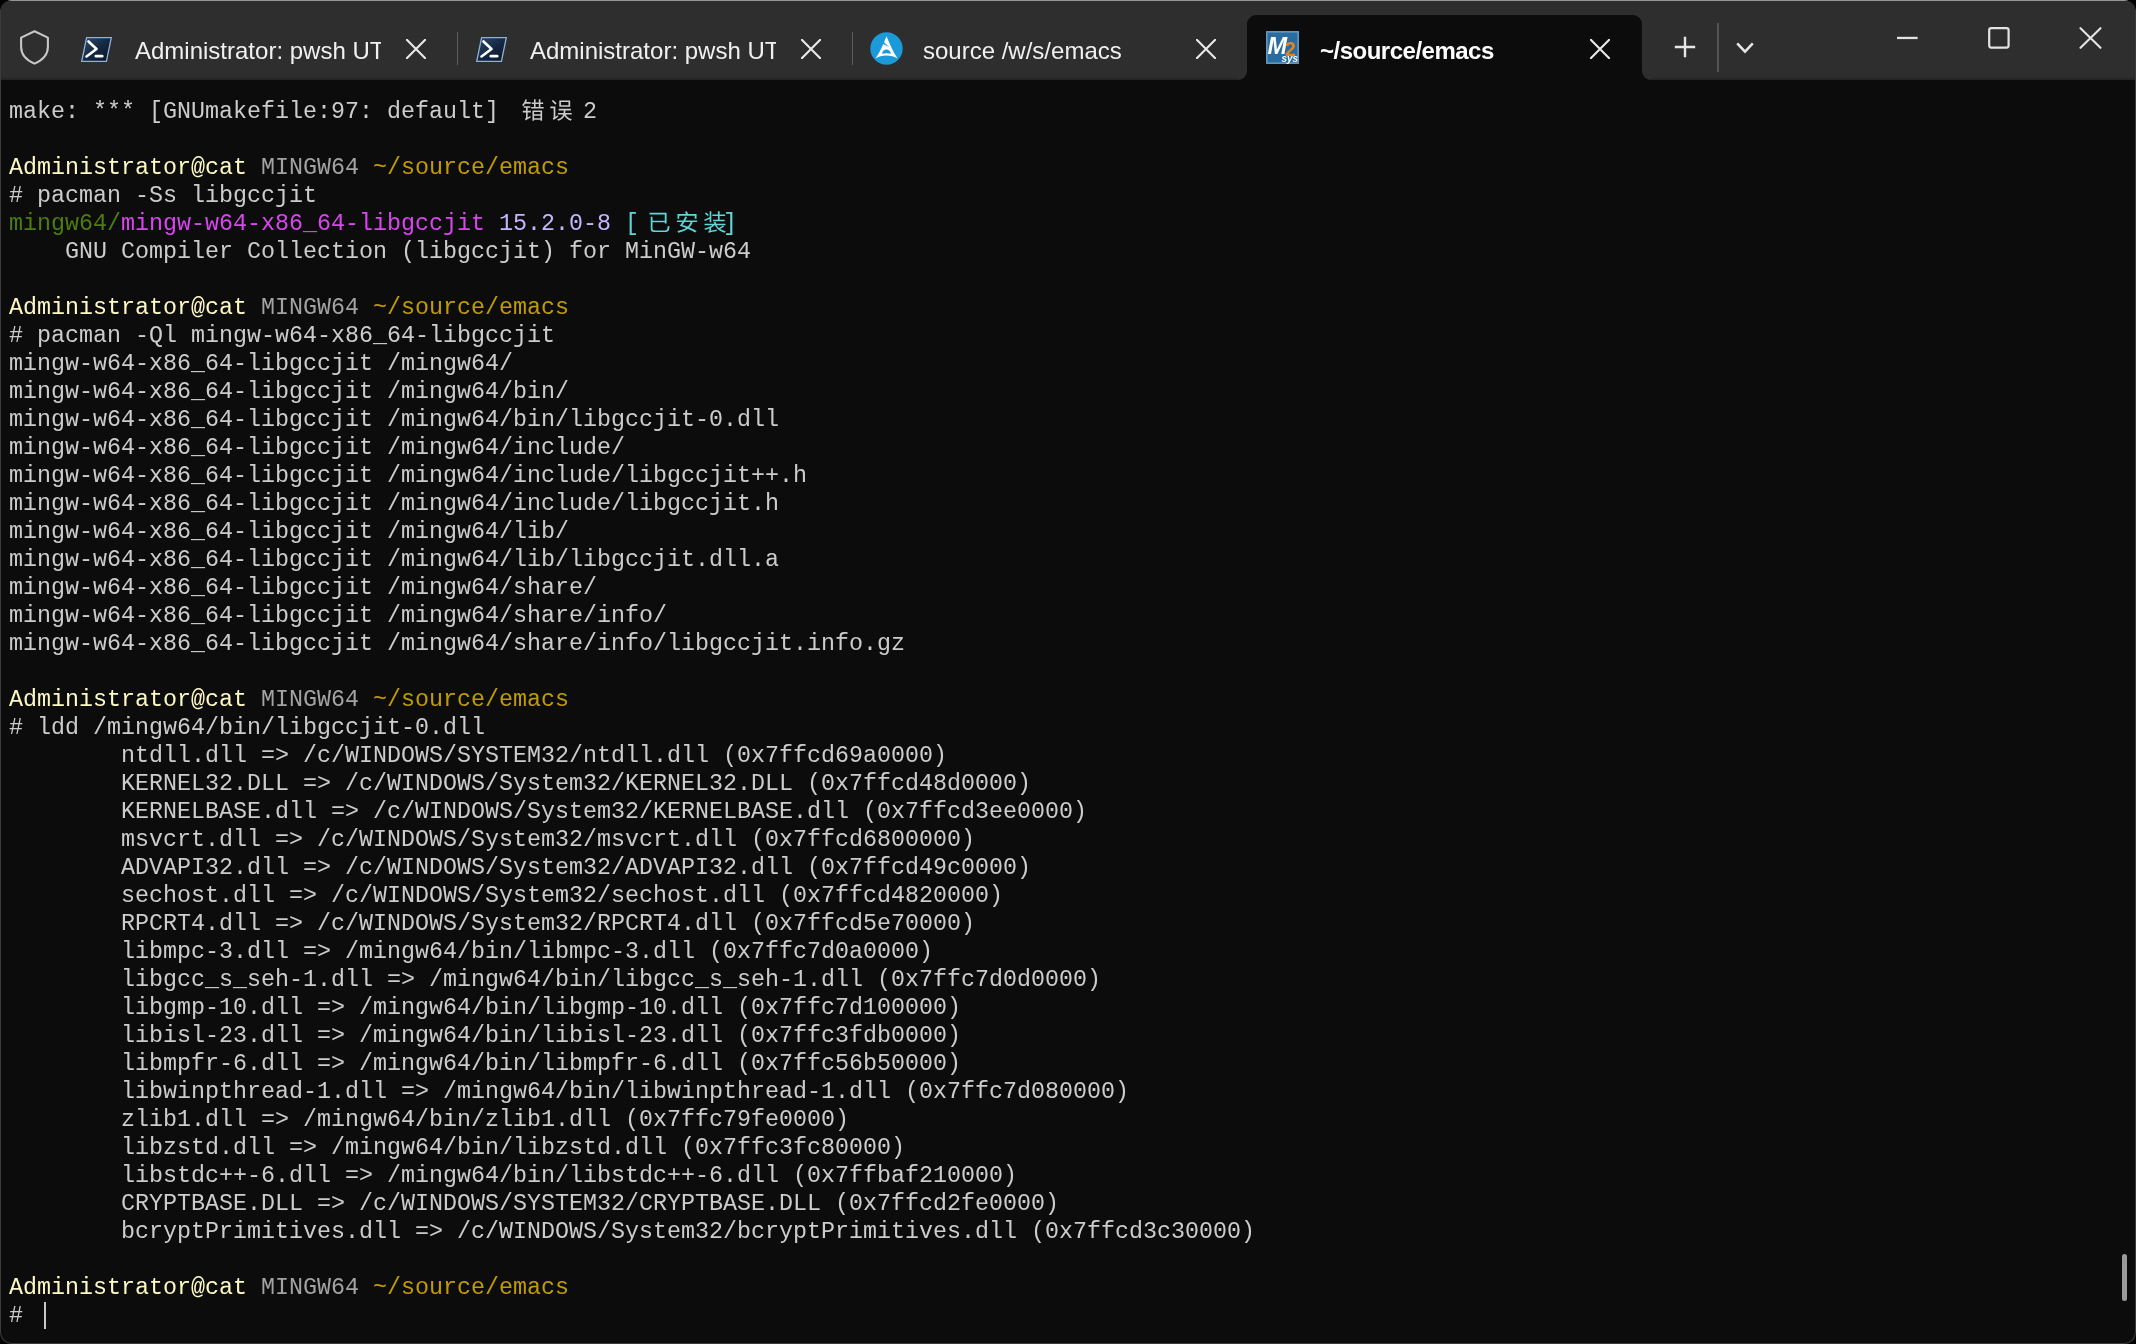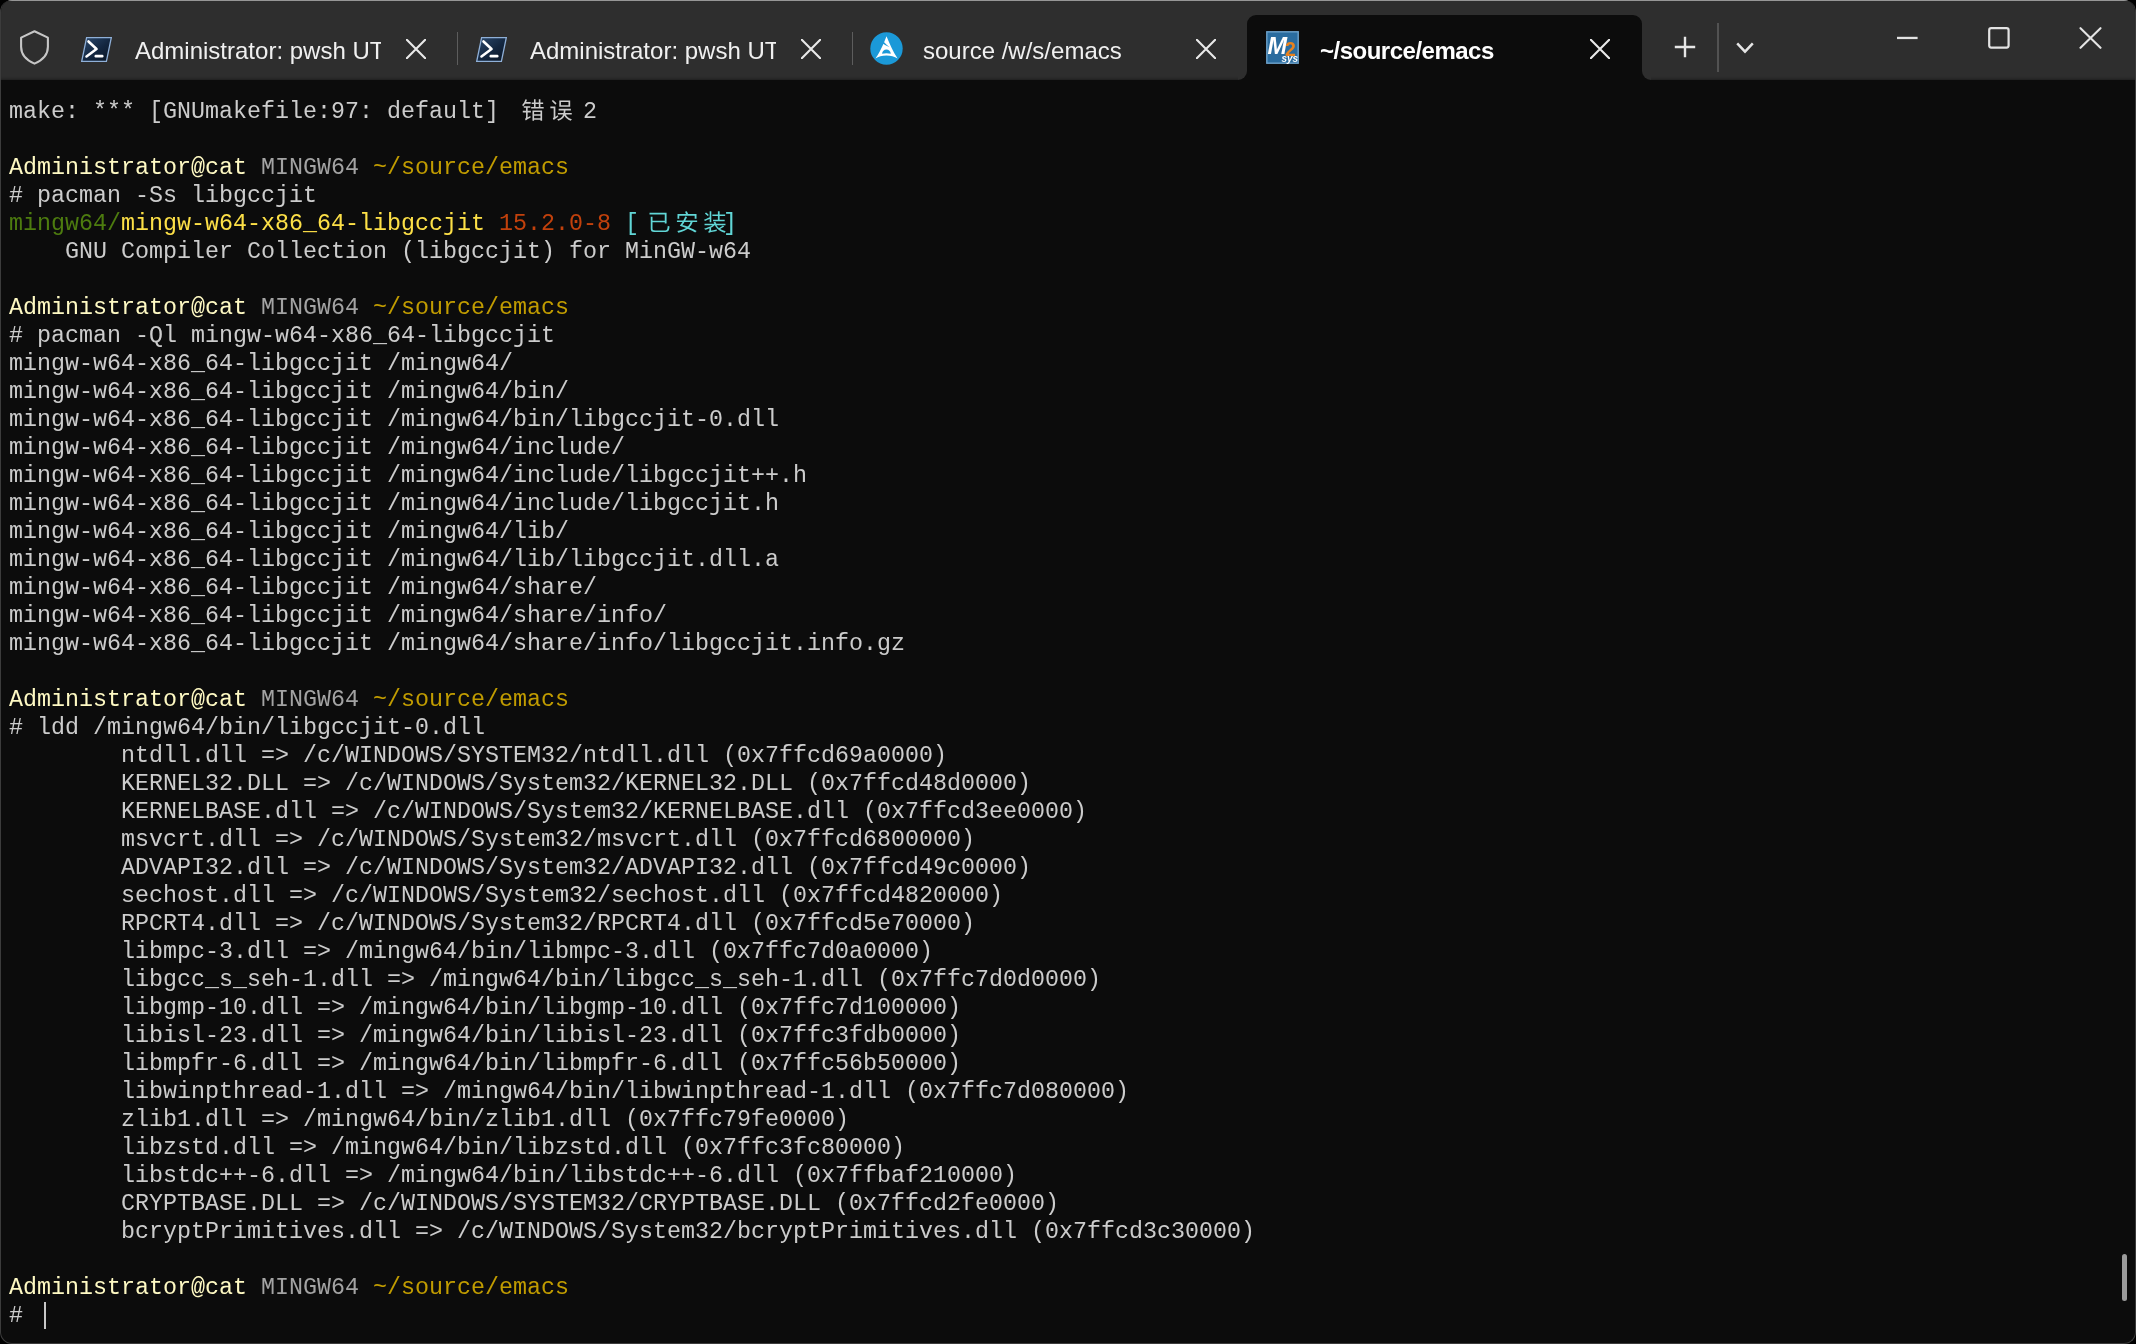--- a/index.html
+++ b/index.html
@@ -11,22 +11,22 @@
 #flbR{position:absolute;left:1641px;top:71px;width:9px;height:9px;background:#0c0c0c}
 #flR{position:absolute;left:1641px;top:71px;width:9px;height:9px;background:#2e2e2e;border-bottom-left-radius:9px}
 .abs{position:absolute}
 .sep{position:absolute;top:32px;width:1.5px;height:33px;background:#5d5d5d}
 .sep2{position:absolute;left:1716px;top:23px;width:1.5px;height:49px;background:#525252}
 .ttl{position:absolute;top:36.5px;height:28px;line-height:28px;font:24px "Liberation Sans",sans-serif;color:#f0f0f0;
  white-space:nowrap;overflow:hidden}
 .ttl.b{font-weight:bold;letter-spacing:-0.5px;color:#fff}
 pre{position:absolute;left:8px;top:98px;font:23.333px "Liberation Mono",monospace;line-height:28px;color:#cccccc}
 pre span.g{color:#fef9c3} pre span.p{color:#a3a3a3} pre span.y{color:#c19c00}
-pre span.m{color:#4d7c0f} pre span.G{color:#c2410c}
-pre span.c{color:#61d6d6} pre span.w{color:#fde047}
+pre span.m{color:#4d7c0f} pre span.G{color:#c4b5fd}
+pre span.c{color:#61d6d6} pre span.w{color:#d946ef}
 .cj{position:absolute}
 #cur{position:absolute;left:43px;top:1302px;width:2.2px;height:27px;background:#c8c8c8}
 #sb{position:absolute;left:2121px;top:1254px;width:5px;height:47px;border-radius:2.5px;background:#9b9b9b}
 </style></head><body>
 <div id="win">
 <div id="tbar"></div>
 
 <svg class="abs" style="left:18px;top:30px" width="31" height="35" viewBox="0 0 31 35">
 <path d="M15.5 1.2 L28.9 7.6 V16.8 C28.9 24.7 23.3 30.4 15.5 33.6 C7.7 30.4 2.1 24.7 2.1 16.8 V7.6 Z" fill="none" stroke="#c6c6c6" stroke-width="2.1" stroke-linejoin="round"></path>
     </svg>

